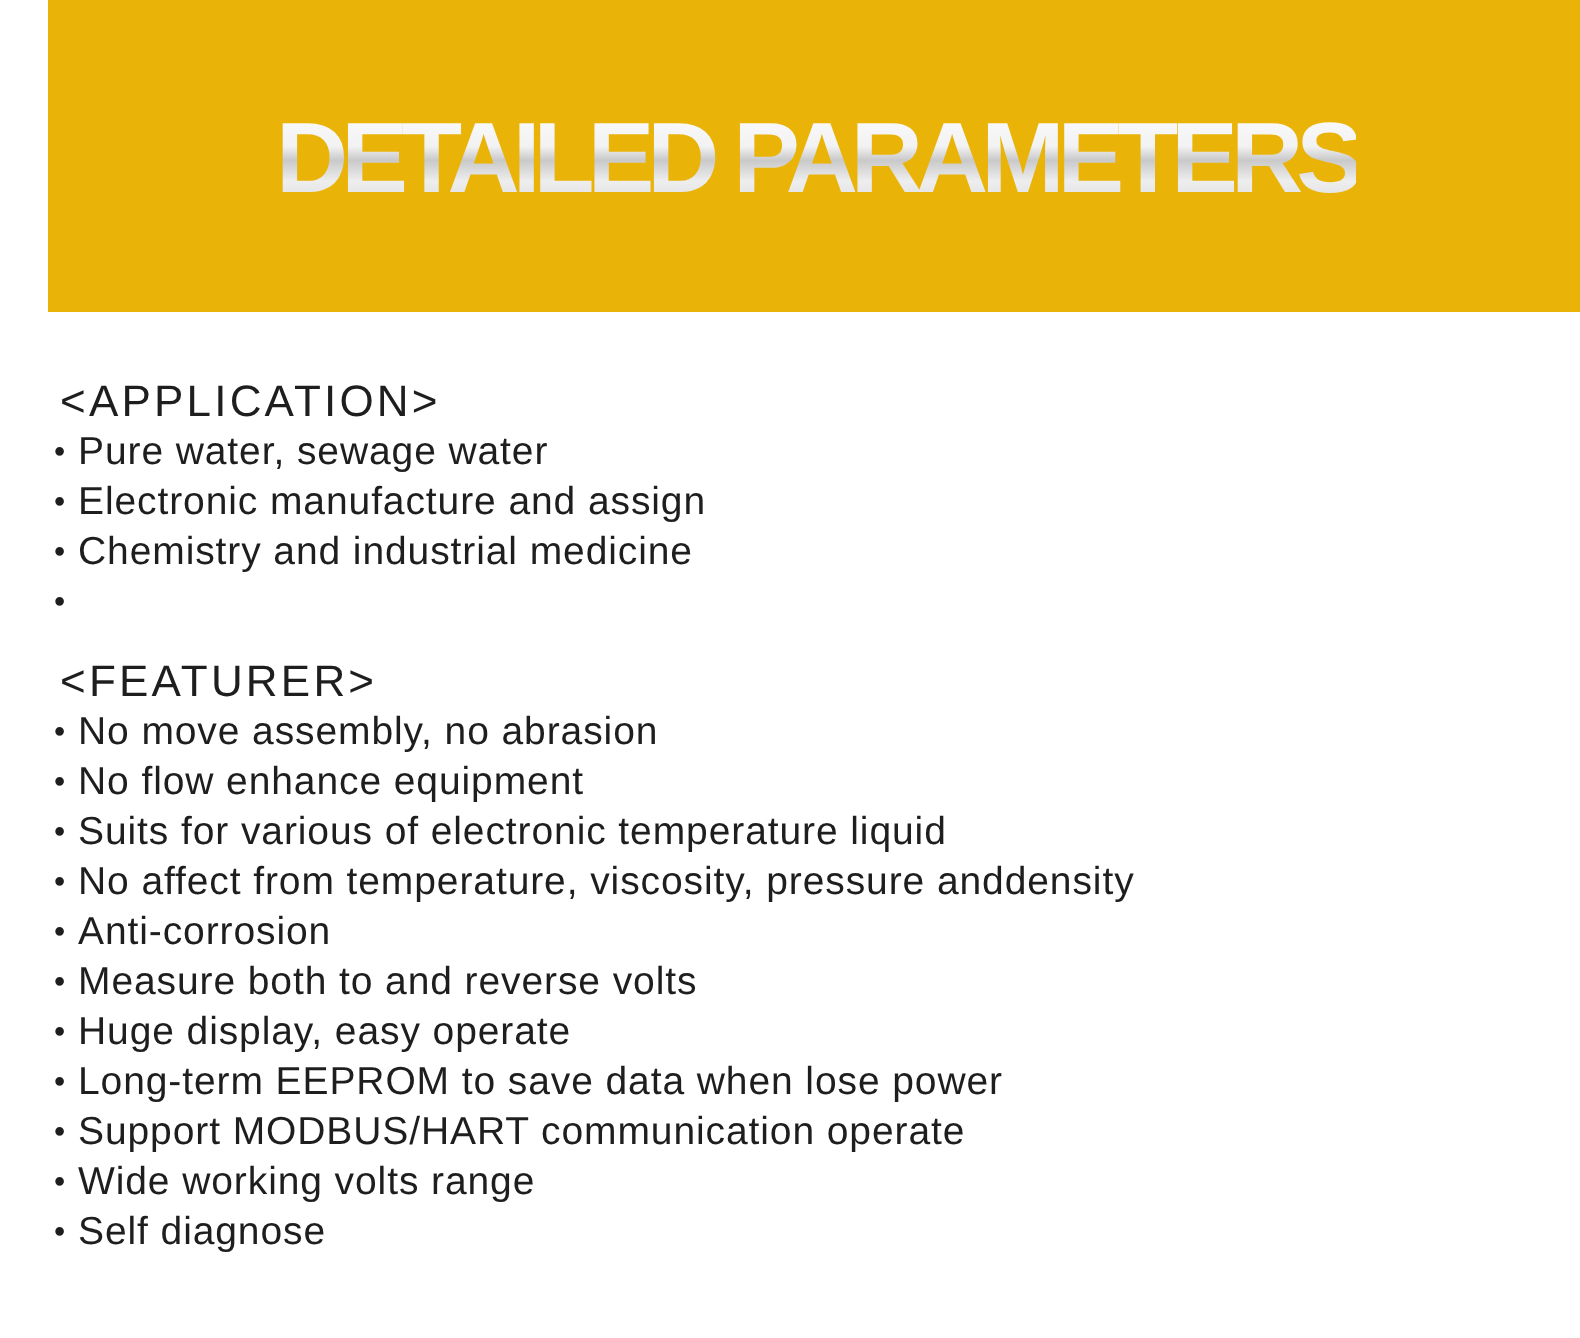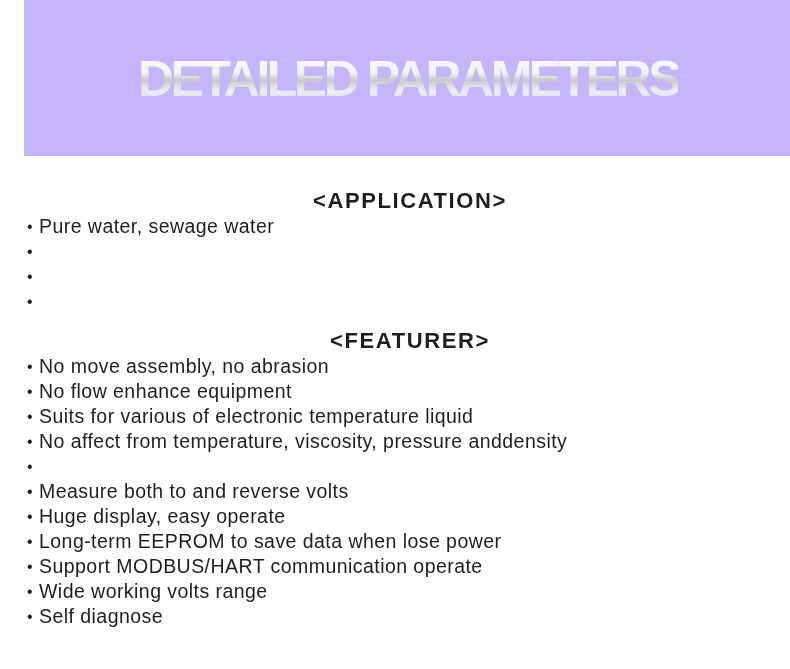--- a/index.html
+++ b/index.html
@@ -6,21 +6,21 @@
     body {
       width: 790px;
       height: 669px;
       background: #ffffff;
       overflow: hidden;
       font-family: "Liberation Sans", sans-serif;
       color: #1e1e1e;
     }
     .header {
       height: 156px;
-      background: #c4b5fd;
+      background: #eab308;
       display: flex;
       align-items: center;
       justify-content: center;
       margin-left: 24px;
     }
     .header-title {
       font-family: "Liberation Sans", sans-serif;
       font-weight: 700;
       font-size: 50px;
       letter-spacing: -3.5px;
@@ -30,25 +30,24 @@
       -webkit-background-clip: text;
       background-clip: text;
       color: transparent;
     }
     .content {
       padding-left: 27px;
     }
     .section-heading {
       font-size: 22px;
       letter-spacing: 1.6px;
-      font-weight: 700;
+      font-weight: 400;
       color: #1e1e1e;
       line-height: 26px;
       margin: 0;
-      text-align: center;
     }
     .heading-app { padding-top: 32px; margin-left: 3px; }
     .heading-feat { margin-top: 14px; margin-left: 3px; }
     ul.bullets {
       list-style: none;
       margin: 0;
       padding: 0;
     }
     ul.bullets li {
       font-size: 19.5px;
@@ -76,23 +75,25 @@
 
 <div class="content">
   <h2 class="section-heading heading-app">&lt;APPLICATION&gt;</h2>
   <ul class="bullets list-app">
     <li>
         <span class="bullet-dot">•</span>
         <span>Pure water, sewage water</span>
       </li>
     <li>
         <span class="bullet-dot">•</span>
+        <span>Electronic manufacture and assign</span>
       </li>
     <li>
         <span class="bullet-dot">•</span>
+        <span>Chemistry and industrial medicine</span>
       </li>
     <li>
         <span class="bullet-dot">•</span>
       </li>
   </ul>
 
   <h2 class="section-heading heading-feat">&lt;FEATURER&gt;</h2>
   <ul class="bullets list-feat">
     <li>
         <span class="bullet-dot">•</span>
@@ -105,20 +106,21 @@
     <li>
         <span class="bullet-dot">•</span>
         <span>Suits for various of electronic temperature liquid</span>
       </li>
     <li>
         <span class="bullet-dot">•</span>
         <span>No affect from temperature, viscosity, pressure anddensity</span>
       </li>
     <li>
         <span class="bullet-dot">•</span>
+        <span>Anti-corrosion</span>
       </li>
     <li>
         <span class="bullet-dot">•</span>
         <span>Measure both to and reverse volts</span>
       </li>
     <li>
         <span class="bullet-dot">•</span>
         <span>Huge display, easy operate</span>
       </li>
     <li>

